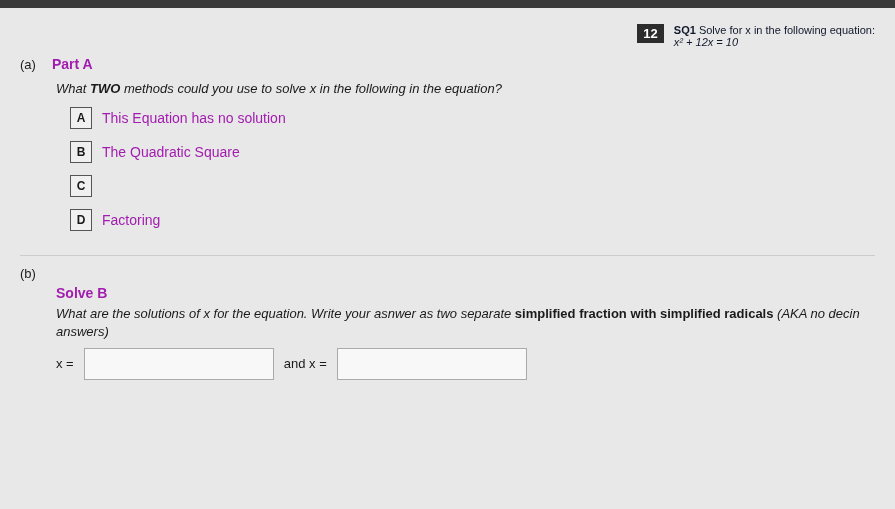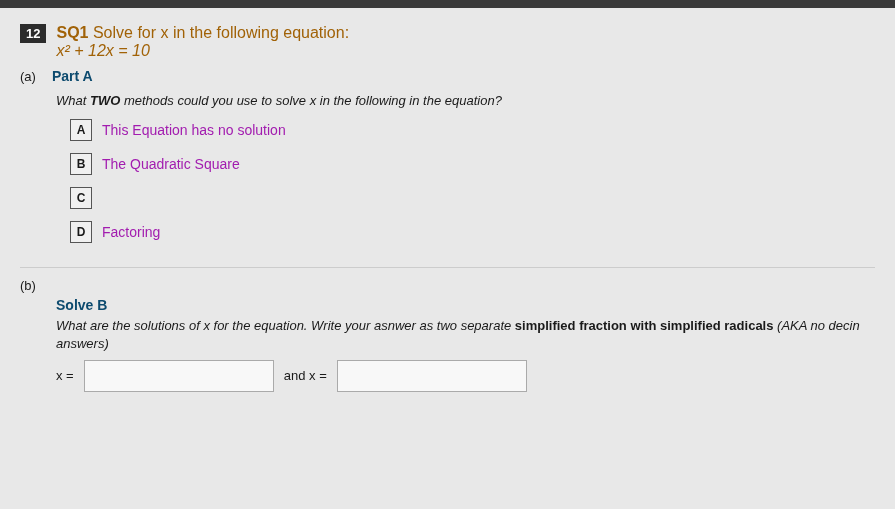--- a/index.html
+++ b/index.html
@@ -26,34 +26,35 @@
     .content-area {
       flex: 1;
       background: #e8e8e8;
       padding: 16px 20px;
       overflow: hidden;
     }
     .question-header {
       display: flex;
       align-items: flex-start;
       margin-bottom: 8px;
+      justify-content: flex-end;
     }
     .question-number {
       background: #2c2c2c;
       color: white;
       font-size: 13px;
       font-weight: bold;
       padding: 2px 6px;
       margin-right: 10px;
       min-width: 26px;
       text-align: center;
     }
     .question-title {
-      font-size: 16px;
-      color: #a16207;
+      font-size: 11px;
+      color: #0f172a;
     }
     .question-title .sq-label {
       font-weight: bold;
     }
     .part-question {
       font-size: 13px;
       color: #1a1a1a;
       margin-left: 36px;
       margin-bottom: 9px;
       font-style: italic;
@@ -95,21 +96,21 @@
     .part-b-section {
       margin-top: 10px;
     }
     .part-b-marker {
       font-size: 13px;
       color: #1a1a1a;
       margin-right: 8px;
     }
     .part-b-title {
       font-size: 14px;
-      color: #0c4a6e;
+      color: #a21caf;
       font-weight: bold;
       margin-left: 0px;
       margin-bottom: 4px;
     }
     .part-b-question {
       font-size: 13px;
       color: #1a1a1a;
       font-style: italic;
       line-height: 1.4;
     }

